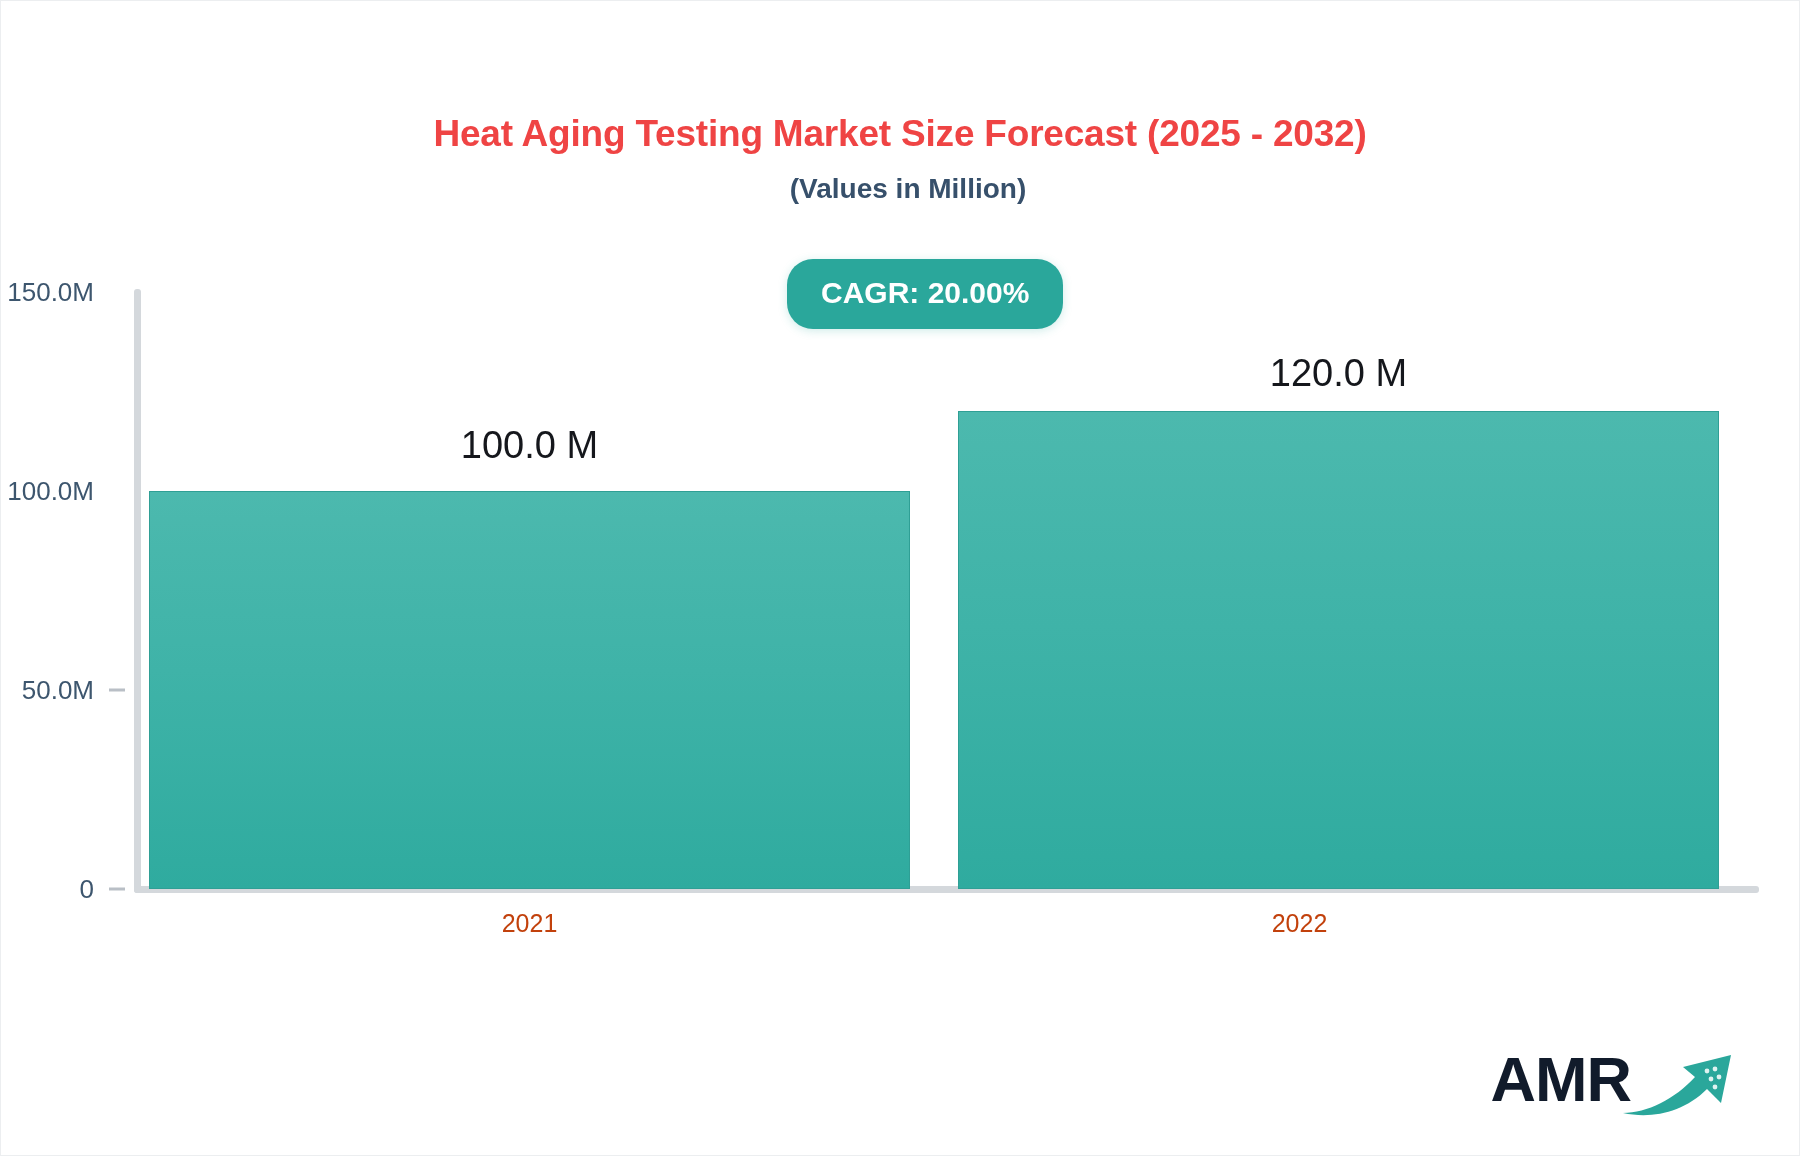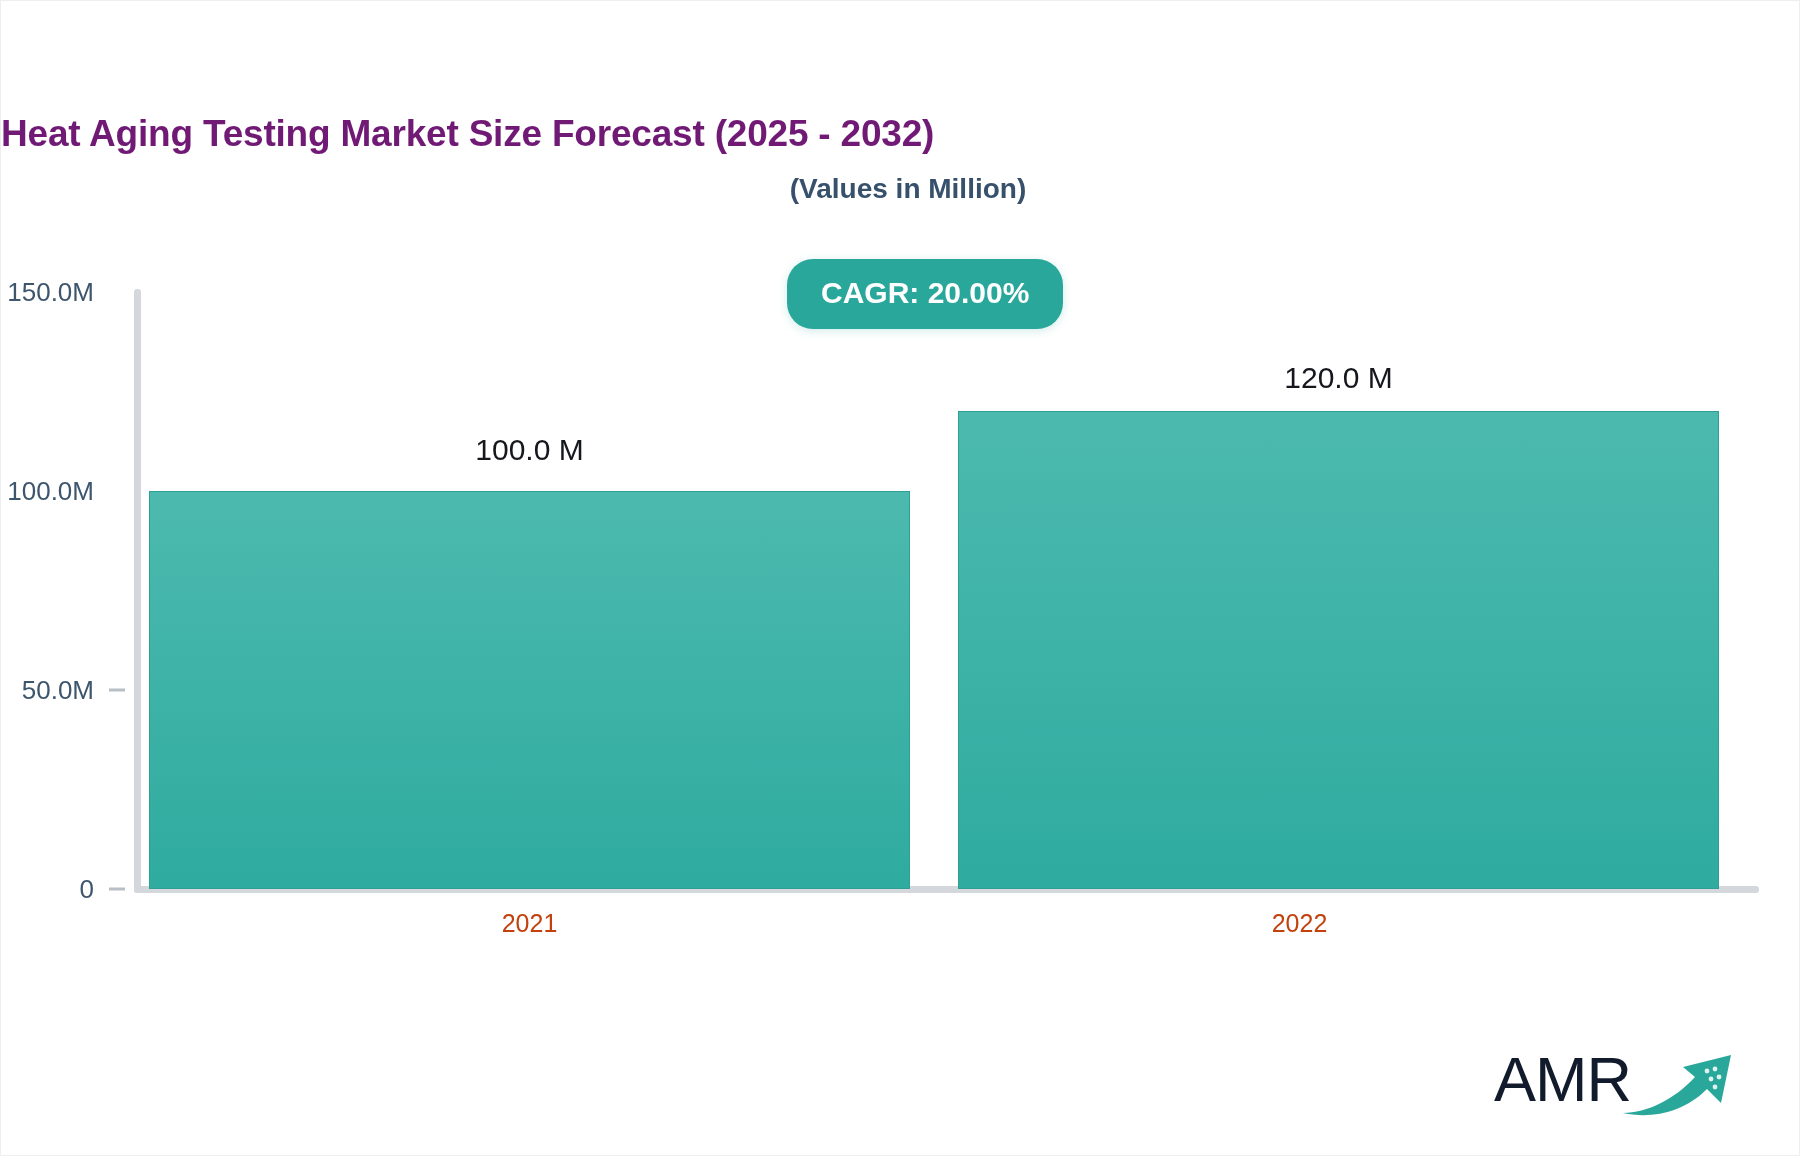--- a/index.html
+++ b/index.html
@@ -18,24 +18,24 @@
     background: #ffffff;
     border: 1px solid #eceef0;
     overflow: hidden;
   }
 
   
   #chart-title {
     position: absolute;
     left: 0; right: 0;
     top: 112px;
-    text-align: left;
+    text-align: center;
     font-size: 37px;
     font-weight: bold;
-    color: #701a75;
+    color: #ef4444;
     letter-spacing: -0.2px;
   }
 
   #chart-subtitle {
     position: absolute;
     left: 16px; right: 0;
     top: 172px;
     text-align: center;
     font-size: 28px;
     font-weight: bold;
@@ -99,21 +99,21 @@
   
   .bar {
     position: absolute;
     background: linear-gradient(180deg, #4cb9ae 0%, #3fb3a8 45%, #2fab9f 100%);
     border: 1px solid #2f9f95;
   }
 
   .bar-value {
     position: absolute;
     text-align: center;
-    font-size: 30px;
+    font-size: 38px;
     color: #15171c;
     white-space: nowrap;
     transform: translateY(-100%);
   }
 
   .xtick {
     position: absolute;
     top: 908px;
     text-align: center;
     font-size: 25px;
@@ -124,21 +124,21 @@
   #amr-logo {
     position: absolute;
     right: 60px;
     bottom: 38px;
     display: flex;
     align-items: center;
     height: 76px;
   }
   #amr-logo-text {
     font-size: 63px;
-    font-weight: normal;
+    font-weight: bold;
     color: #111b2b;
     letter-spacing: -1px;
     line-height: 1;
   }
   #amr-logo-arrow {
     margin-left: -10px;
     margin-top: 6px;
   }
 </style>
 </head>

